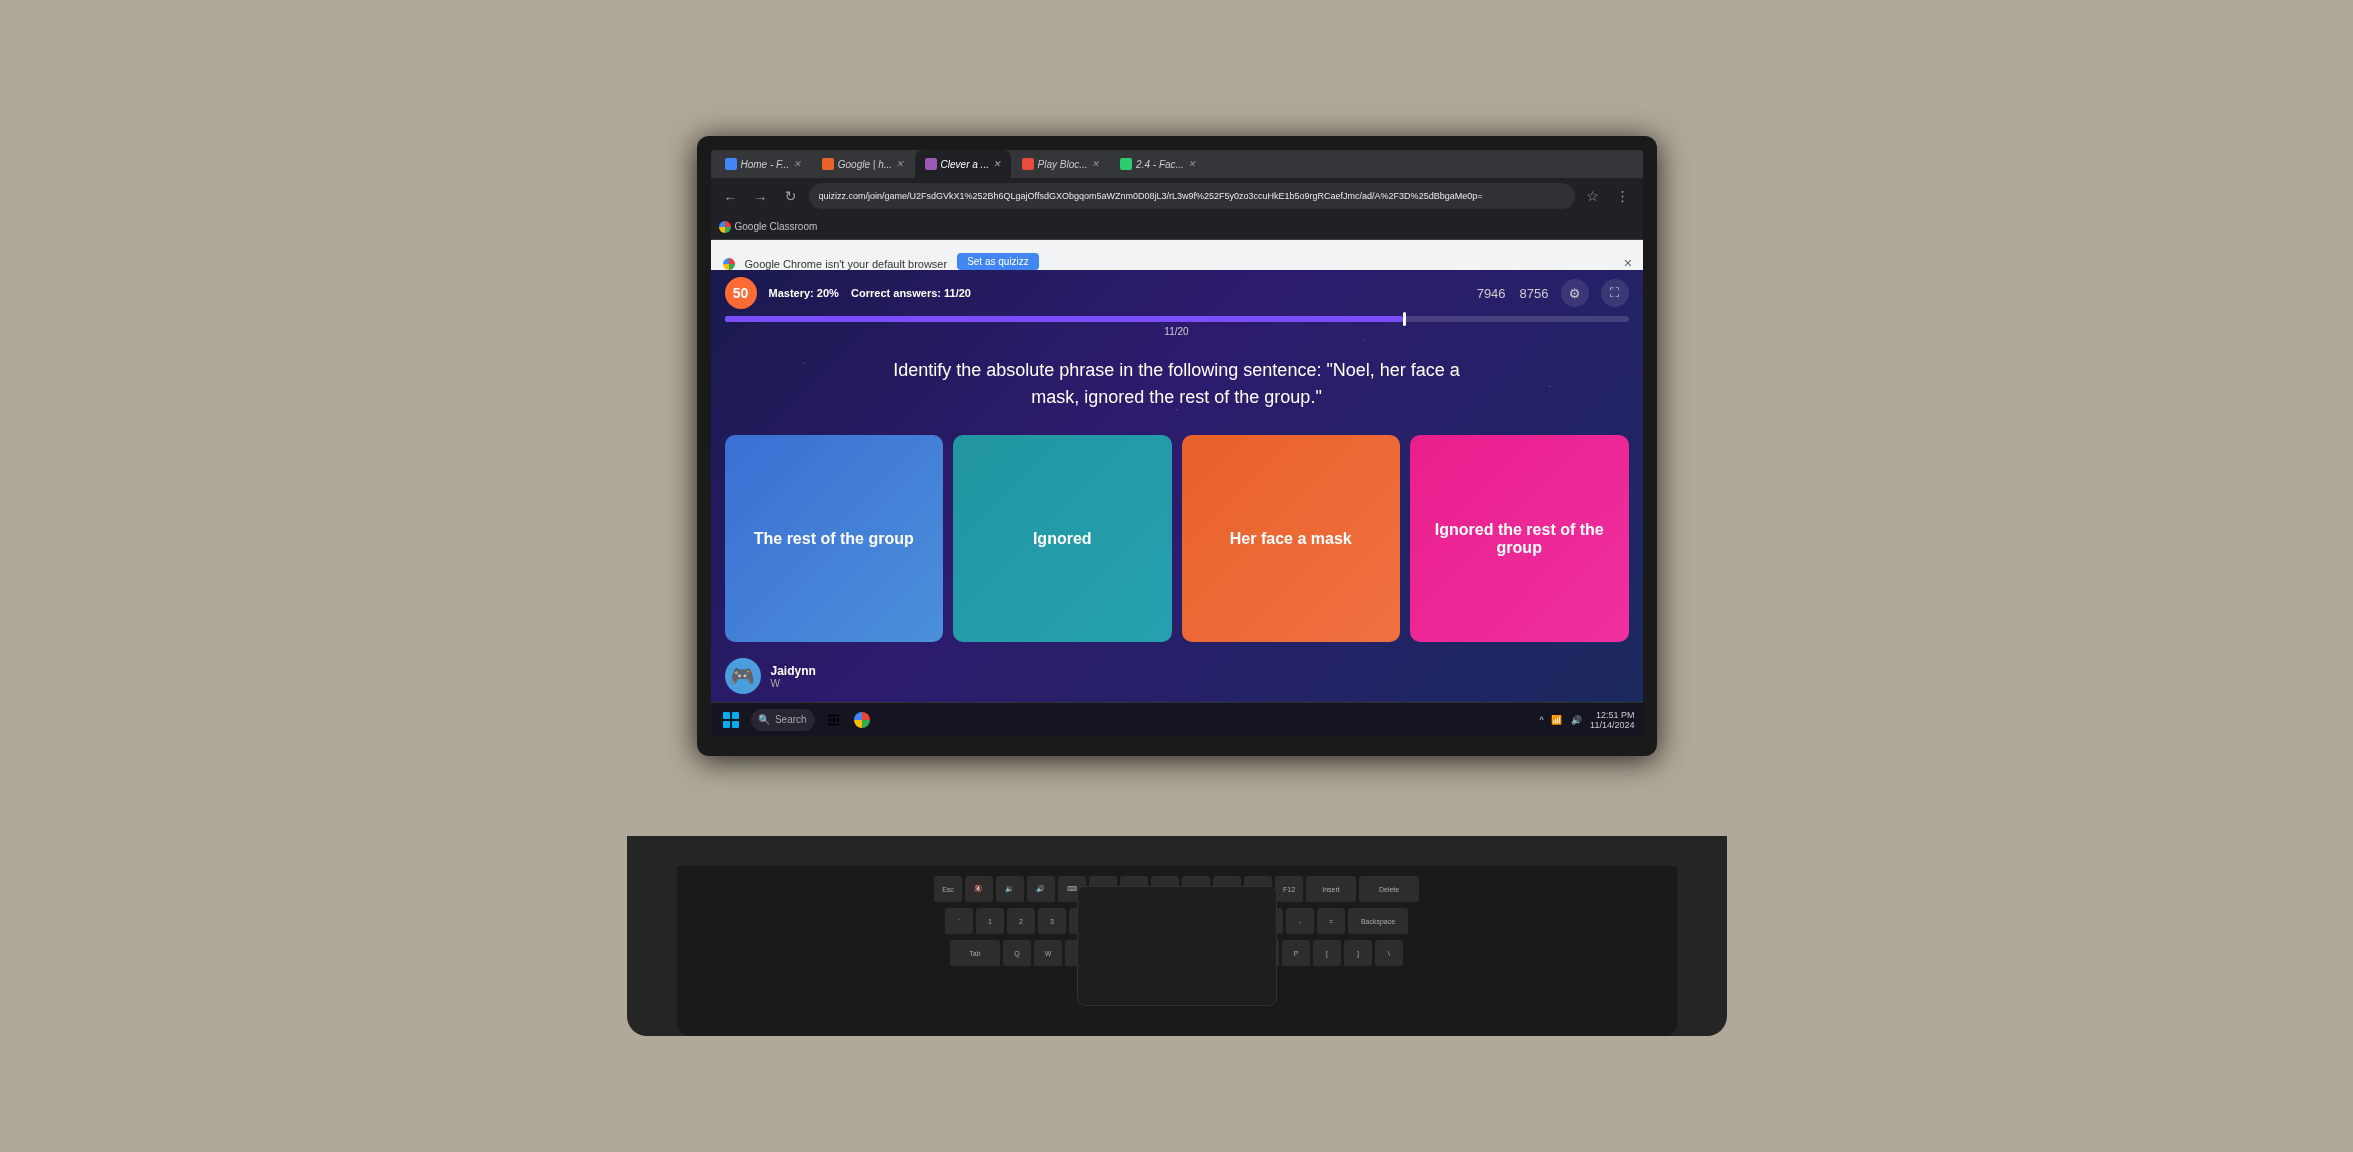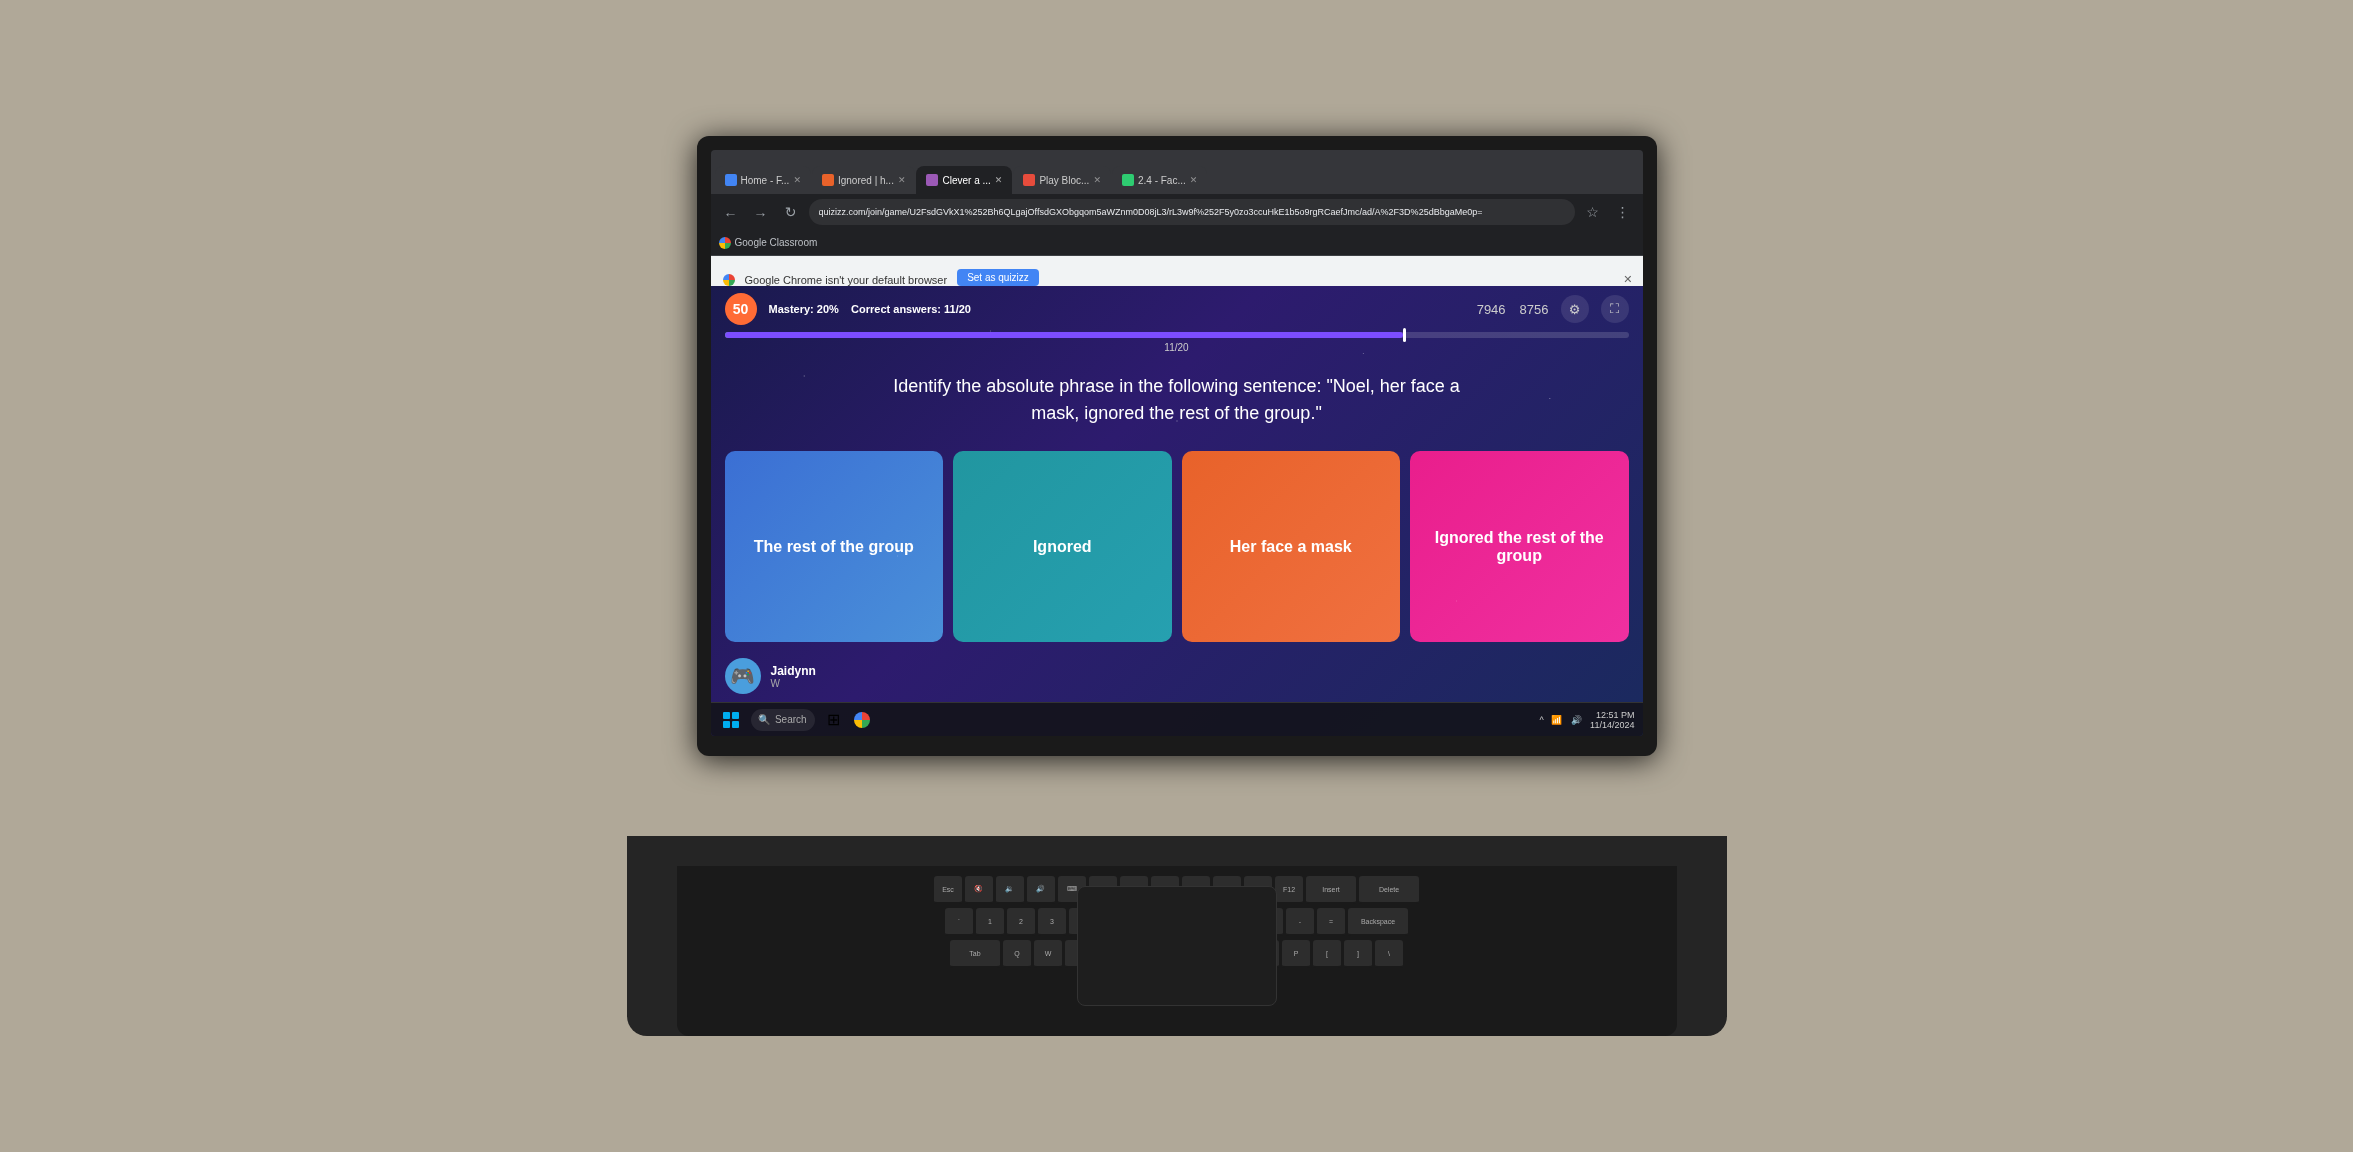--- a/index.html
+++ b/index.html
@@ -50,25 +50,26 @@
       width: 100%;
       height: 100%;
       display: flex;
       flex-direction: column;
       background: #202124;
     }
 
     
     .tab-bar {
       background: #35363a;
-      height: 44px;
+      height: 28px;
       display: flex;
       align-items: flex-end;
       padding: 0 4px;
       gap: 1px;
+      font-style: italic;
     }
 
     .tab {
       height: 28px;
       padding: 0 10px;
       border-radius: 8px 8px 0 0;
       display: flex;
       align-items: center;
       font-size: 10px;
       color: #ccc;
@@ -556,21 +557,21 @@
       <div class="chrome-browser">
 
         <div class="tab-bar">
           <div class="tab">
             <div class="tab-favicon" style="background:#4285f4;"></div>
             <span>Home - F...</span>
             <span class="tab-close">✕</span>
           </div>
           <div class="tab">
             <div class="tab-favicon" style="background:#e8622a;"></div>
-            <span>Ignored | h...</span>
+            <span>Google | h...</span>
             <span class="tab-close">✕</span>
           </div>
           <div class="tab active">
             <div class="tab-favicon" style="background:#9b59b6;"></div>
             <span>Clever a ...</span>
             <span class="tab-close">✕</span>
           </div>
           <div class="tab">
             <div class="tab-favicon" style="background:#e74c3c;"></div>
             <span>Play Bloc...</span>

